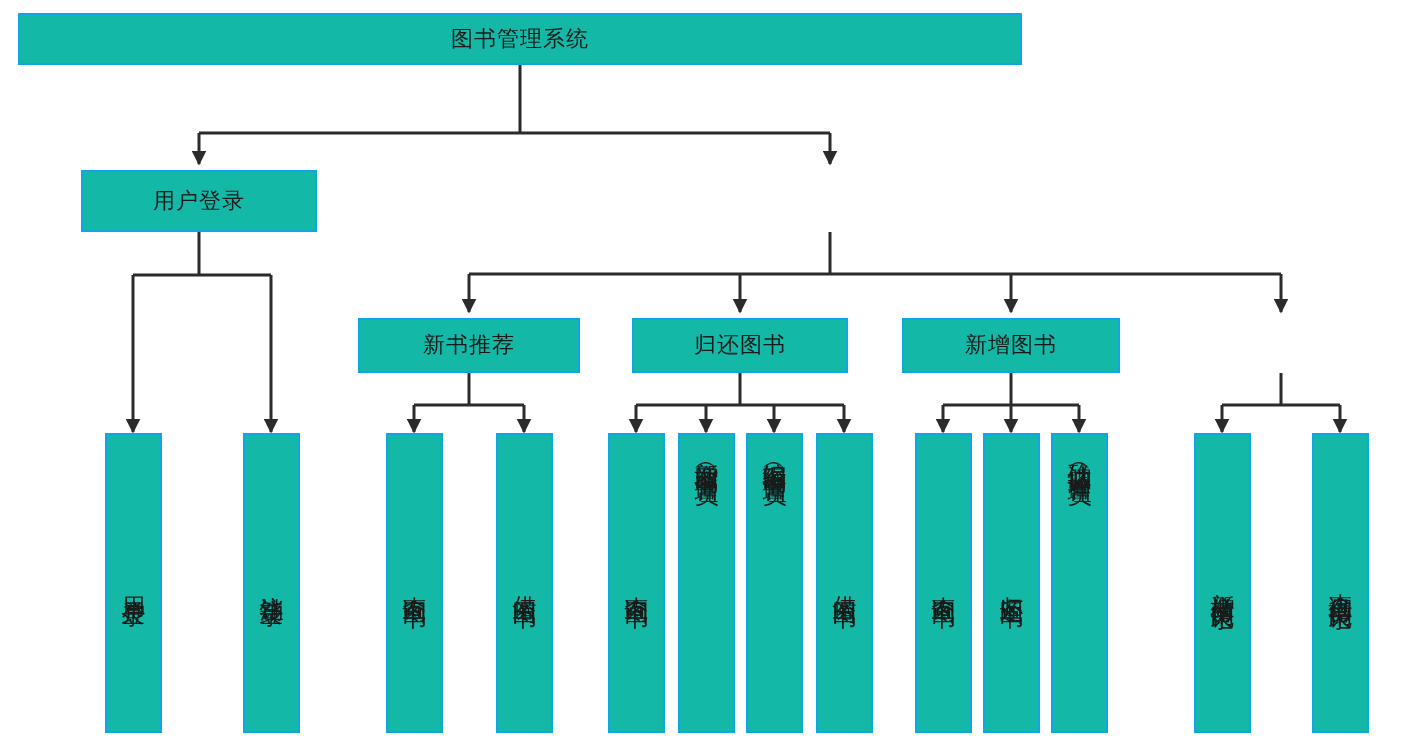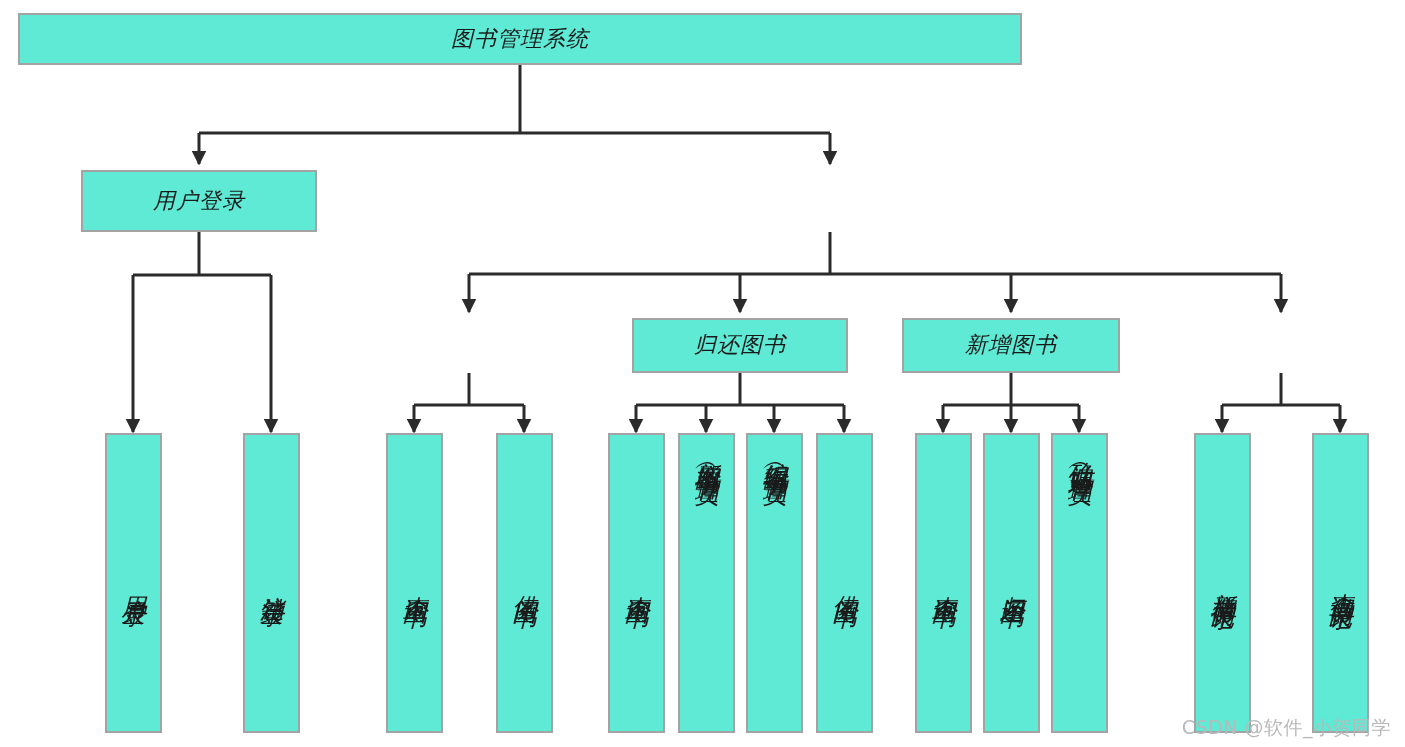--- a/index.html
+++ b/index.html
@@ -23,27 +23,26 @@
     position: absolute;
     left: 0;
     top: 0;
     width: 1405px;
     height: 747px;
     display: block;
   }
   .node-box {
     position: absolute;
     box-sizing: border-box;
-    border: 2px solid #a3a3a3;
-    background: #5eead4;
+    border: 2px solid #0ea5e9;
+    background: #14b8a6;
     display: flex;
     align-items: center;
     justify-content: center;
     color: #1a1a1a;
-    font-style: italic;
   }
   .node-box.horiz .node-label {
     font-size: 22px;
     line-height: 1.2;
     letter-spacing: 1px;
     white-space: nowrap;
   }
   .node-box.leaf {
     align-items: flex-start;
     justify-content: center;
@@ -133,20 +132,23 @@
 
   <div class="node-box horiz" style="left:18px; top:13px; width:1004px; height:52px;">
     <span class="node-label">图书管理系统</span>
   </div>
 
   <div class="node-box horiz" style="left:81px; top:170px; width:236px; height:62px;">
     <span class="node-label">用户登录</span>
   </div>
 
 
+  <div class="node-box horiz" style="left:358px; top:318px; width:222px; height:55px;">
+    <span class="node-label">新书推荐</span>
+  </div>
 
   <div class="node-box horiz" style="left:632px; top:318px; width:216px; height:55px;">
     <span class="node-label">归还图书</span>
   </div>
 
   <div class="node-box horiz" style="left:902px; top:318px; width:218px; height:55px;">
     <span class="node-label">新增图书</span>
   </div>
 
 
@@ -195,15 +197,14 @@
   </div>
 
   <div class="node-box leaf center-v" style="left:1194px; top:433px; width:57px; height:300px;">
     <span class="node-label">新增借阅记录</span>
   </div>
 
   <div class="node-box leaf center-v" style="left:1312px; top:433px; width:57px; height:300px;">
     <span class="node-label">查询借阅记录</span>
   </div>
 
-  <div class="watermark">CSDN @软件_小贺同学</div>
 
 </div>
 
 </body></html>

